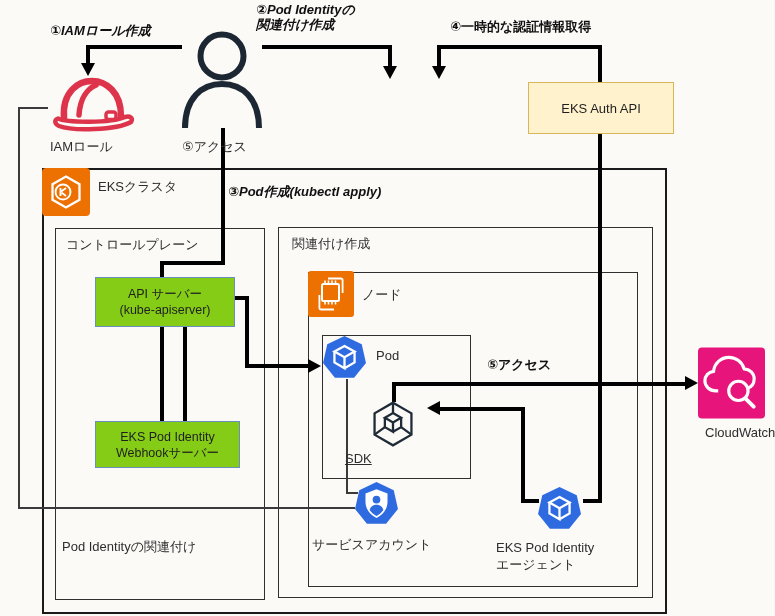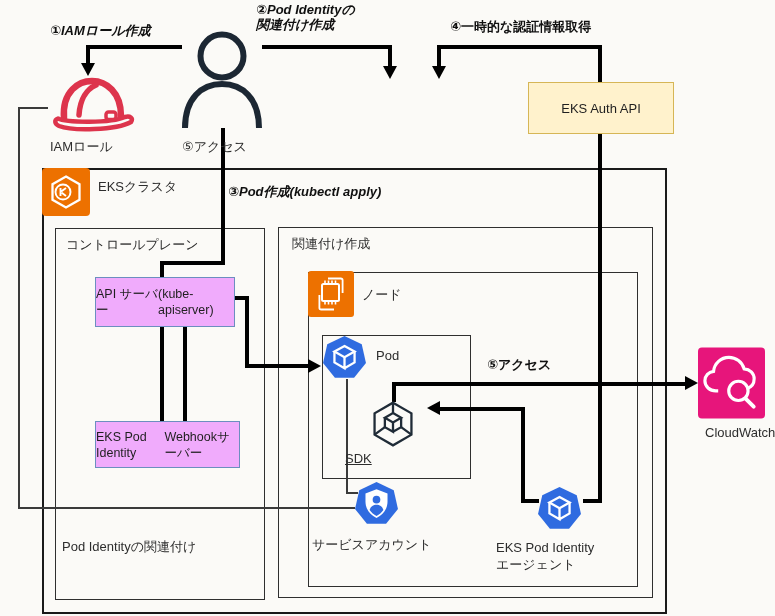--- a/index.html
+++ b/index.html
@@ -4,21 +4,21 @@
 <style>
   html,body{margin:0;padding:0;}
   body{font-family:"Liberation Sans","DejaVu Sans",sans-serif;background:#e9e9e9;}
   #stage{position:relative;width:775px;height:616px;background:#fbfaf7;overflow:hidden;}
   .abs{position:absolute;}
   .box{position:absolute;background:transparent;}
   .frame2{border:2px solid #1a1a1a;}
   .frame1{border:1.5px solid #2f2f2f;}
   .yellow{background:#fff2cc;border:1px solid #d6b656;display:flex;align-items:center;justify-content:center;
           font-size:13px;color:#1f1f1f;}
-  .blue{background:#f0abfc;border:1px solid #6c8ebf;display:flex;align-items:center;justify-content:center;
+  .blue{background:#84cc16;border:1px solid #6c8ebf;display:flex;flex-direction:column;align-items:center;justify-content:center;
         font-size:12.5px;color:#1f1f1f;line-height:16px;}
   .ln{position:absolute;background:#000;}
   .lnthin{position:absolute;background:#3a3a3a;}
   .lbl{position:absolute;font-size:13px;color:#2d2d2d;line-height:16px;}
   .step{position:absolute;font-size:13px;font-weight:bold;color:#101010;line-height:15px;}
   .it{font-style:italic;}
   .ctr{}
   .arrow-d{position:absolute;width:0;height:0;border-left:7px solid transparent;border-right:7px solid transparent;border-top:13px solid #000;}
   .arrow-r{position:absolute;width:0;height:0;border-top:7.5px solid transparent;border-bottom:7.5px solid transparent;border-left:13px solid #000;}
   .arrow-l{position:absolute;width:0;height:0;border-top:7.5px solid transparent;border-bottom:7.5px solid transparent;border-right:13px solid #000;}

